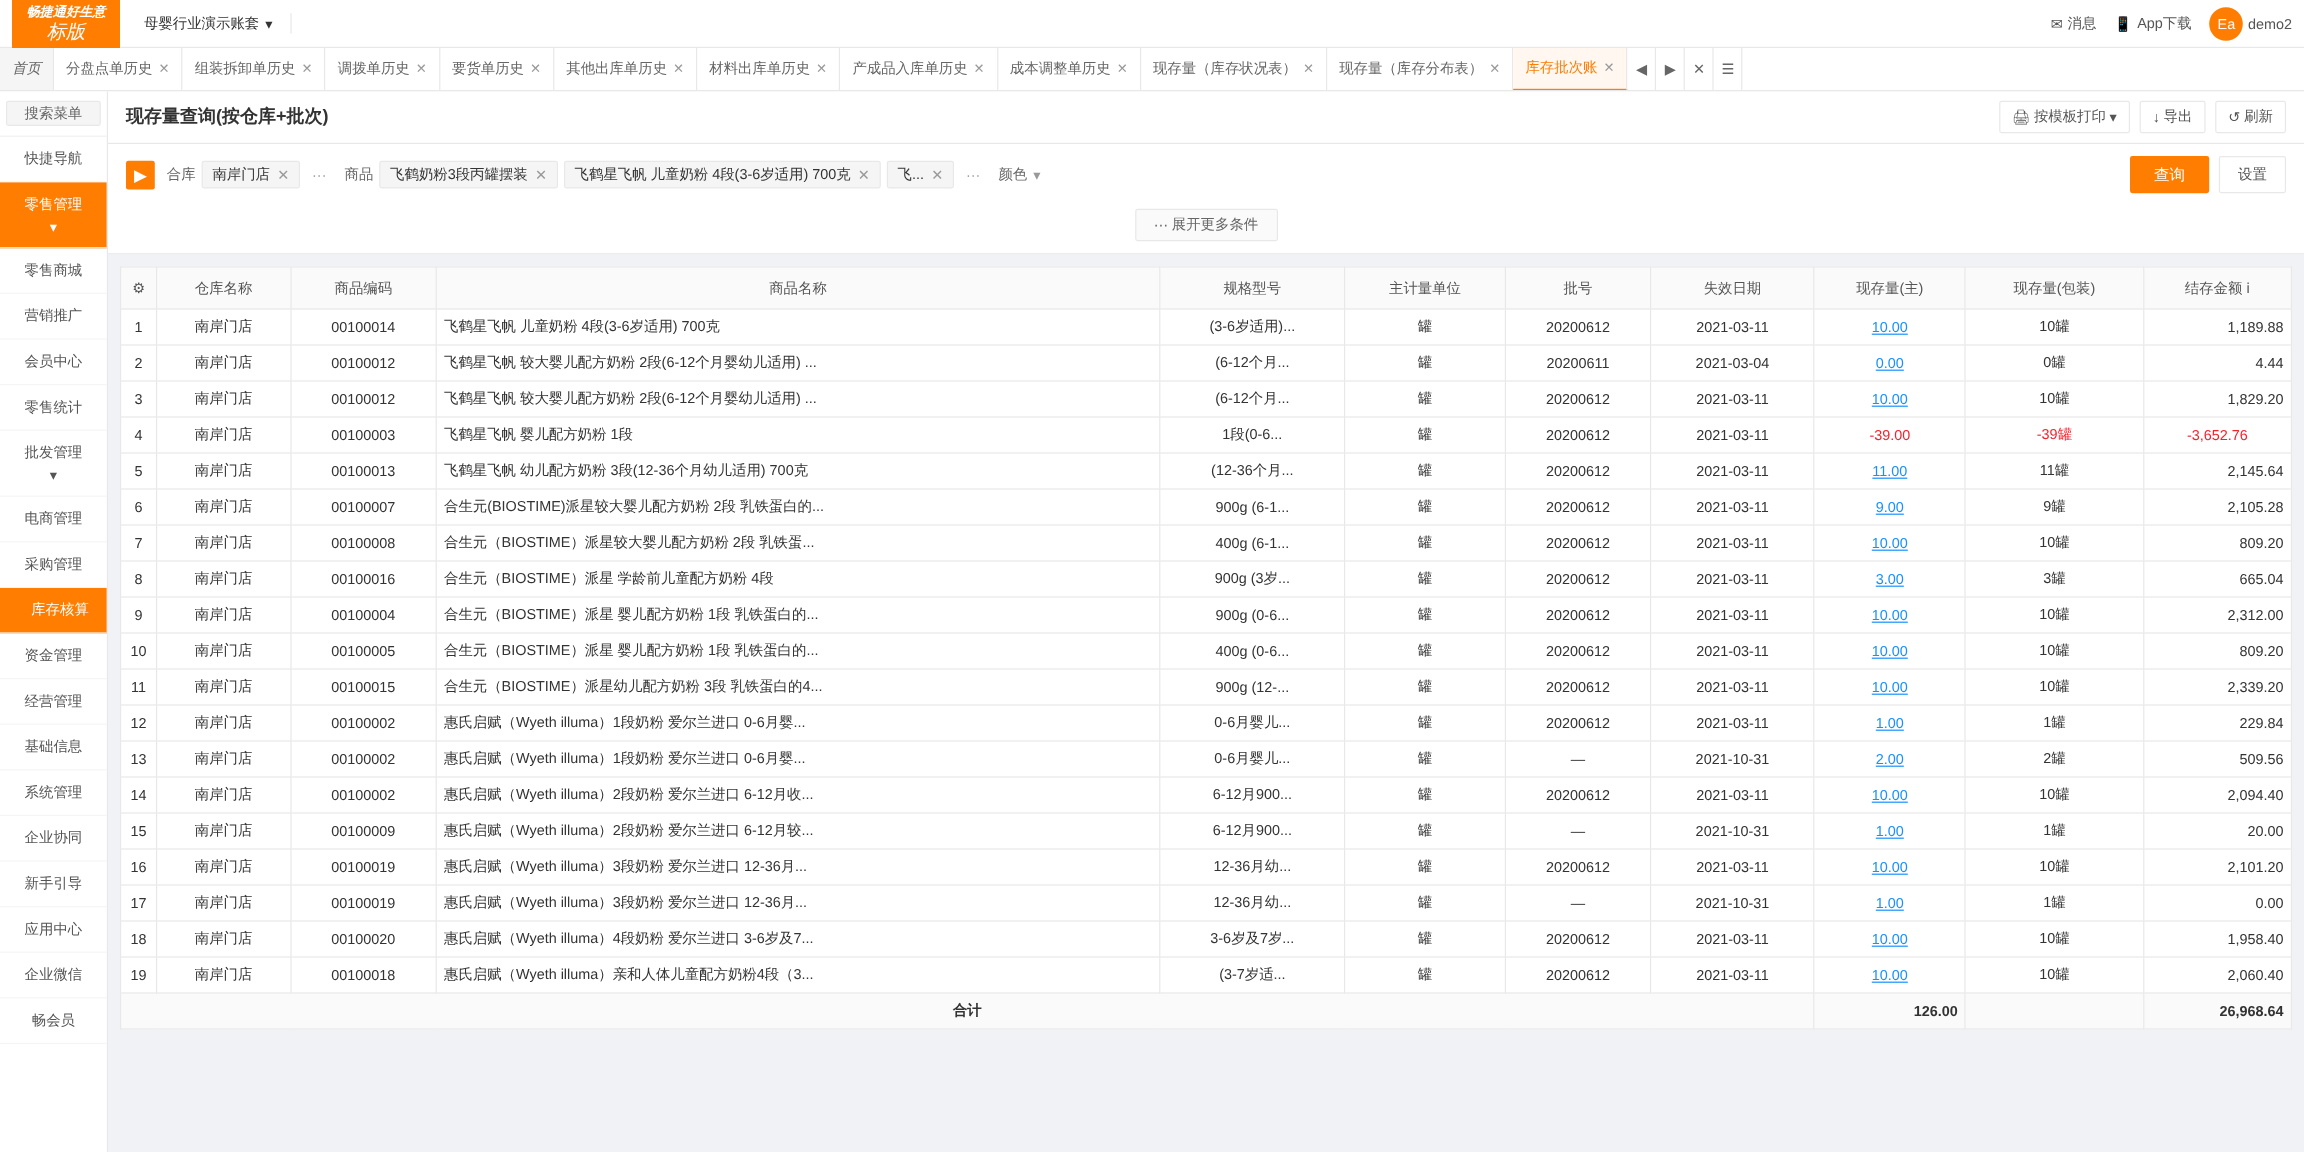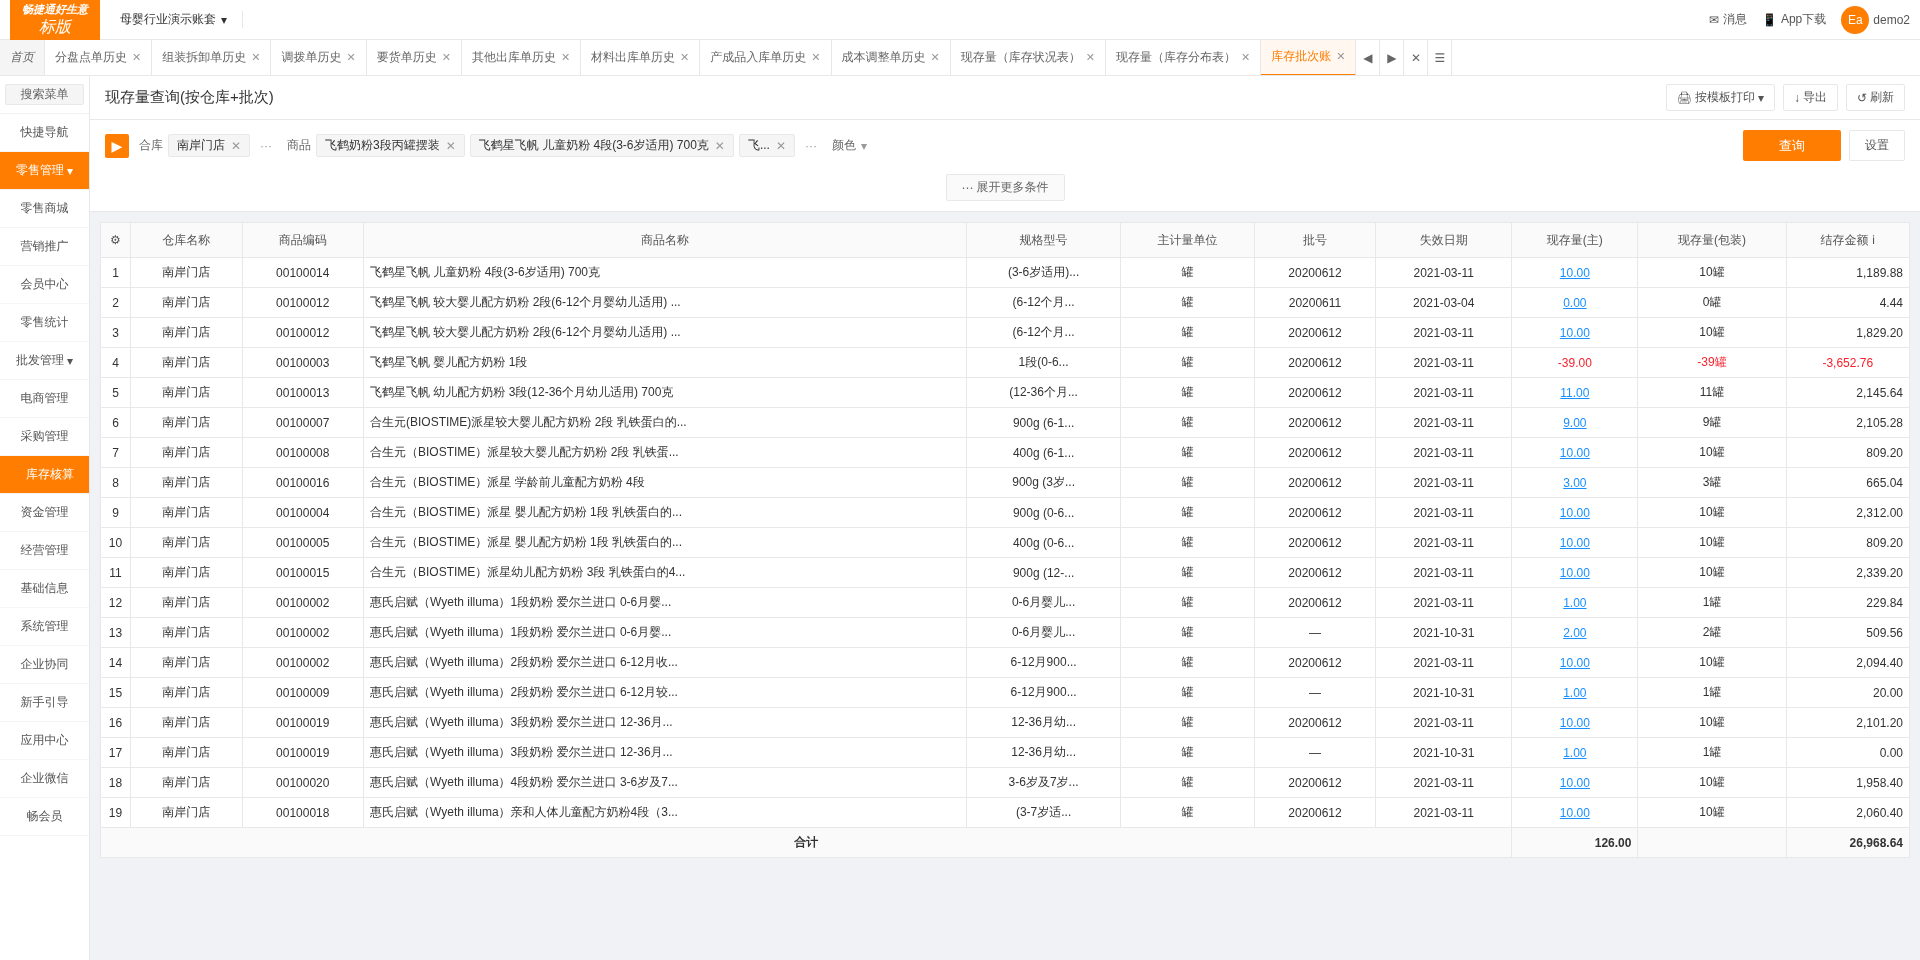--- a/index.html
+++ b/index.html
@@ -23,46 +23,46 @@
 
     
     .main-layout { display: flex; flex: 1; overflow: hidden; }
 
     
     .sidebar { width: 90px; background: #fff; border-right: 1px solid #e8e8e8; display: flex; flex-direction: column; flex-shrink: 0; overflow-y: auto; }
     .sidebar-search { padding: 8px 5px; border-bottom: 1px solid #f0f0f0; }
     .sidebar-search-btn { width: 100%; background: #f5f5f5; border: 1px solid #e8e8e8; padding: 1px; text-align: center; cursor: pointer; color: #666; border-radius: 2px; }
     .sidebar-nav-item { padding: 10px 5px; text-align: center; cursor: pointer; color: #555; border-bottom: 1px solid #f5f5f5; font-size: 12px; }
     .sidebar-nav-item.active { background: #ff7d00; color: #fff; }
-    .sidebar-nav-item.has-arrow { display: flex; align-items: center; justify-content: center; gap: 3px; }
+    .sidebar-nav-item.has-arrow { display: flex; align-items: center; justify-content: center; gap: 3px; flex-direction: column; }
 
     
     .content-area { flex: 1; display: flex; flex-direction: column; overflow: hidden; background: #f0f2f5; }
 
     
     .page-header { background: #fff; padding: 8px 15px; display: flex; align-items: center; justify-content: space-between; border-bottom: 1px solid #e8e8e8; flex-shrink: 0; }
-    .page-title { font-size: 15px; font-weight: normal; color: #333; }
+    .page-title { font-size: 15px; font-weight: bold; color: #333; }
     .page-actions { display: flex; align-items: center; gap: 8px; }
     .btn-template { display: flex; align-items: center; gap: 3px; padding: 4px 10px; border: 1px solid #e8e8e8; background: #fff; cursor: pointer; color: #555; border-radius: 2px; font-size: 12px; }
     .btn-export { display: flex; align-items: center; gap: 3px; padding: 4px 10px; border: 1px solid #e8e8e8; background: #fff; cursor: pointer; color: #555; border-radius: 2px; font-size: 12px; }
     .btn-refresh { display: flex; align-items: center; gap: 3px; padding: 4px 10px; border: 1px solid #e8e8e8; background: #fff; cursor: pointer; color: #555; border-radius: 2px; font-size: 12px; }
 
     
     .filter-area { background: #fff; padding: 10px 15px; border-bottom: 1px solid #e8e8e8; flex-shrink: 0; }
     .filter-row { display: flex; align-items: center; gap: 10px; flex-wrap: wrap; }
     .filter-toggle { width: 24px; height: 24px; background: #ff7d00; color: #fff; display: flex; align-items: center; justify-content: center; cursor: pointer; border-radius: 2px; font-size: 14px; flex-shrink: 0; }
     .filter-group { display: flex; align-items: center; gap: 5px; }
     .filter-label { color: #666; white-space: nowrap; }
     .filter-tag { display: flex; align-items: center; gap: 3px; background: #f5f5f5; border: 1px solid #e8e8e8; padding: 2px 8px; border-radius: 2px; font-size: 12px; color: #333; }
     .filter-tag .close { color: #999; cursor: pointer; margin-left: 3px; }
     .filter-more { color: #999; cursor: pointer; margin: 0 5px; }
     .filter-expand { display: flex; align-items: center; gap: 3px; color: #666; cursor: pointer; margin: 0 auto; font-size: 12px; border: 1px solid #e8e8e8; padding: 4px 15px; border-radius: 2px; background: #fafafa; margin-top: 5px; }
     .color-filter { display: flex; align-items: center; gap: 5px; }
     .color-arrow { color: #999; cursor: pointer; }
-    .btn-query { background: #ff7d00; color: #fff; border: none; padding: 6px 36px; cursor: pointer; border-radius: 2px; font-size: 13px; }
+    .btn-query { background: #ff7d00; color: #fff; border: none; padding: 6px 20px; cursor: pointer; border-radius: 2px; font-size: 13px; }
     .btn-settings { background: #fff; color: #555; border: 1px solid #e8e8e8; padding: 6px 15px; cursor: pointer; border-radius: 2px; font-size: 12px; }
 
     
     .table-container { flex: 1; overflow: auto; padding: 10px; }
     .data-table { width: 100%; background: #fff; border-collapse: collapse; }
     .data-table th { background: #fafafa; border: 1px solid #e8e8e8; padding: 8px 6px; text-align: center; color: #555; font-weight: normal; white-space: nowrap; font-size: 12px; }
     .data-table td { border: 1px solid #e8e8e8; padding: 6px 6px; color: #333; font-size: 12px; white-space: nowrap; }
     .data-table td.center { text-align: center; }
     .data-table td.right { text-align: right; }
     .data-table td.red { color: #f5222d; text-align: center; }

